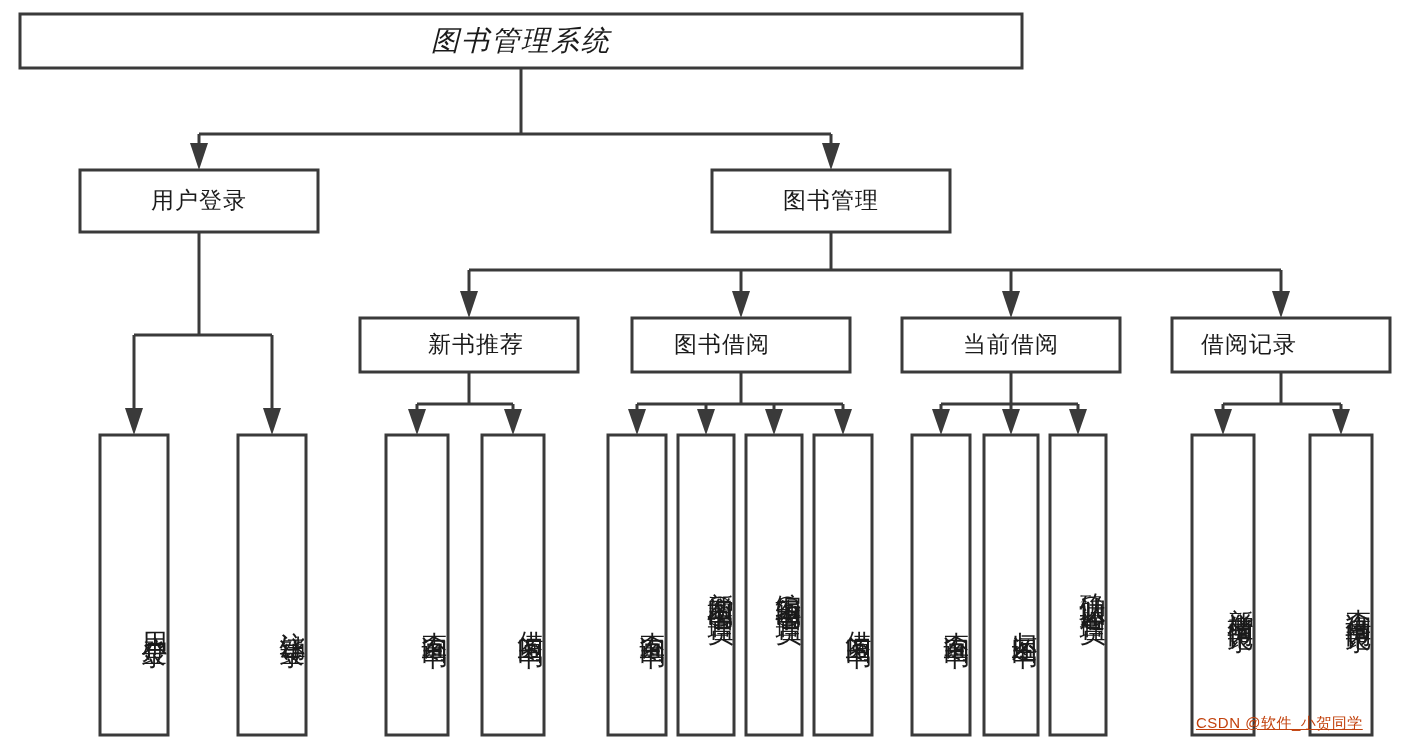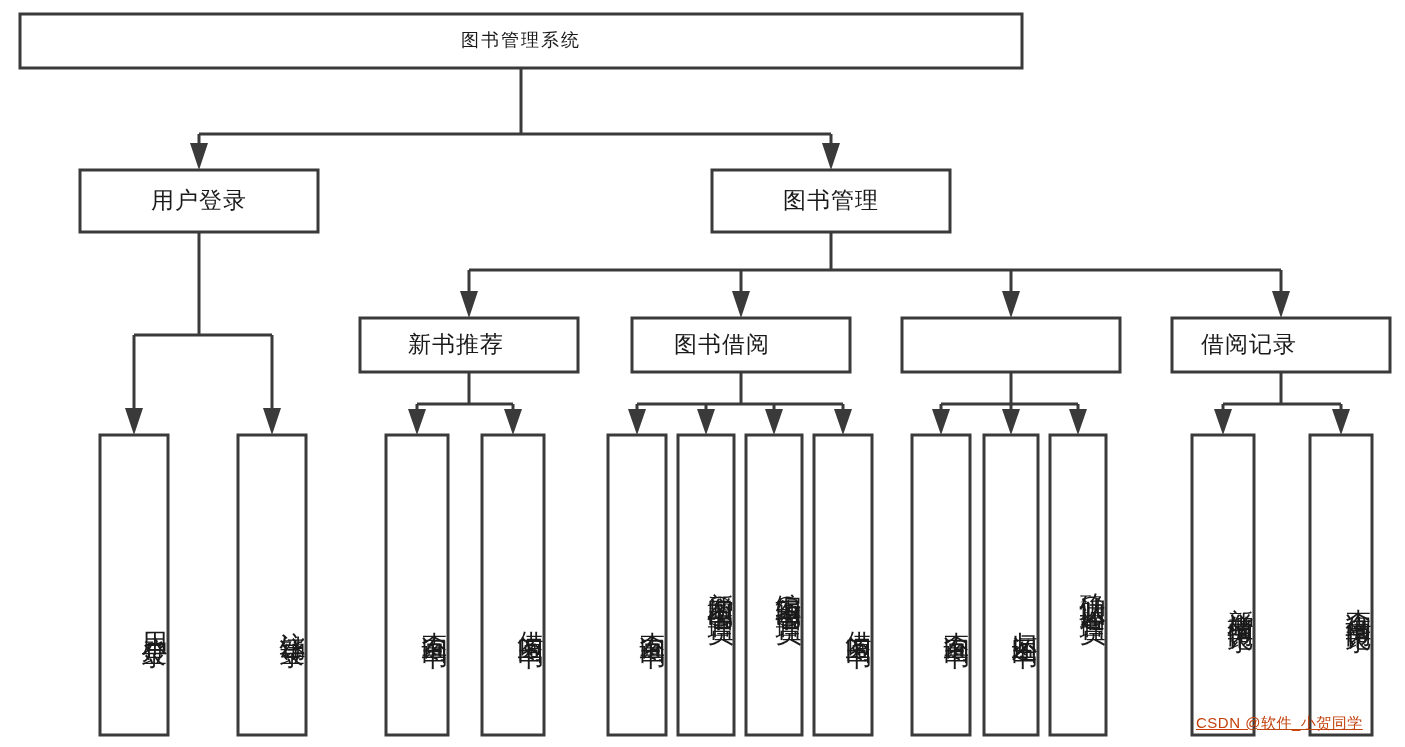--- a/index.html
+++ b/index.html
@@ -48,22 +48,23 @@
     font-family: "Liberation Sans", "DejaVu Sans", sans-serif;
     pointer-events: none;
     box-sizing: border-box;
   }
   .node-label.horizontal {
     font-size: 23px;
     letter-spacing: 1px;
     line-height: 1.2;
   }
   .node-label.horizontal.title {
-    font-size: 18px;
+    font-size: 28px;
     letter-spacing: 2px;
+    font-style: italic;
   }
   .node-label.vertical {
     writing-mode: vertical-rl;
     text-orientation: upright;
     font-size: 26px;
     letter-spacing: 4px;
     line-height: 1.05;
     padding-top: 10px;
     align-items: flex-start;
     justify-content: center;
@@ -172,22 +173,23 @@
     <polygon class="arrow-head" points="1223,435 1214,409 1232,409"></polygon>
     <polygon class="arrow-head" points="1341,435 1332,409 1350,409"></polygon>
 
   </svg>
 
   <div class="node-label horizontal title" style="left:20px; top:14px; width:1002px; height:54px;">图书管理系统</div>
 
   <div class="node-label horizontal" style="left:80px; top:170px; width:238px; height:62px;">用户登录</div>
   <div class="node-label horizontal" style="left:712px; top:170px; width:238px; height:62px;">图书管理</div>
 
-  <div class="node-label horizontal" style="left:356px; top:318px; width:200px; height:54px;">新书推荐</div>
+  <div class="node-label horizontal" style="left:376px; top:318px; width:200px; height:54px;">新书推荐</div>
   <div class="node-label horizontal" style="left:632px; top:318px; width:180px; height:54px;">图书借阅</div>
+  <div class="node-label horizontal" style="left:902px; top:318px; width:218px; height:54px;">当前借阅</div>
   <div class="node-label horizontal" style="left:1140px; top:318px; width:218px; height:54px;">借阅记录</div>
 
   <div class="node-label vertical" style="left:100px; top:493px; width:68px; height:242px;">用户登录</div>
   <div class="node-label vertical" style="left:238px; top:493px; width:68px; height:242px;">注销登录</div>
 
   <div class="node-label vertical" style="left:386px; top:493px; width:62px; height:242px;">查询图书</div>
   <div class="node-label vertical" style="left:482px; top:493px; width:62px; height:242px;">借阅图书</div>
 
   <div class="node-label vertical" style="left:608px; top:493px; width:58px; height:242px;">查询图书</div>
   <div class="node-label vertical" style="left:678px; top:440px; width:56px; height:295px; padding-top:4px;">新增图书（管理员）</div>

